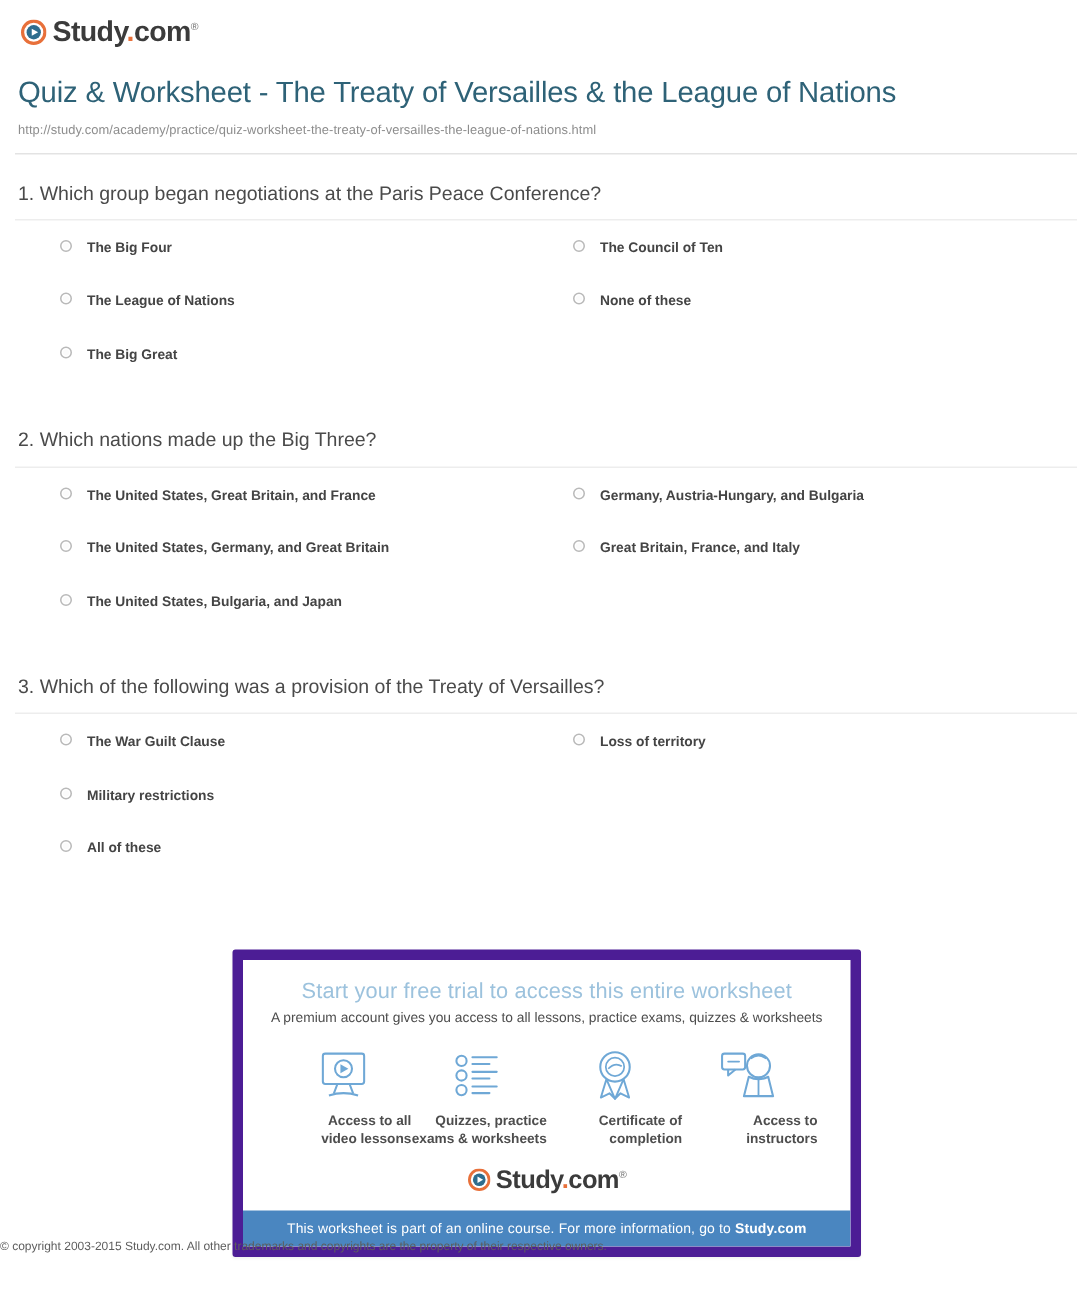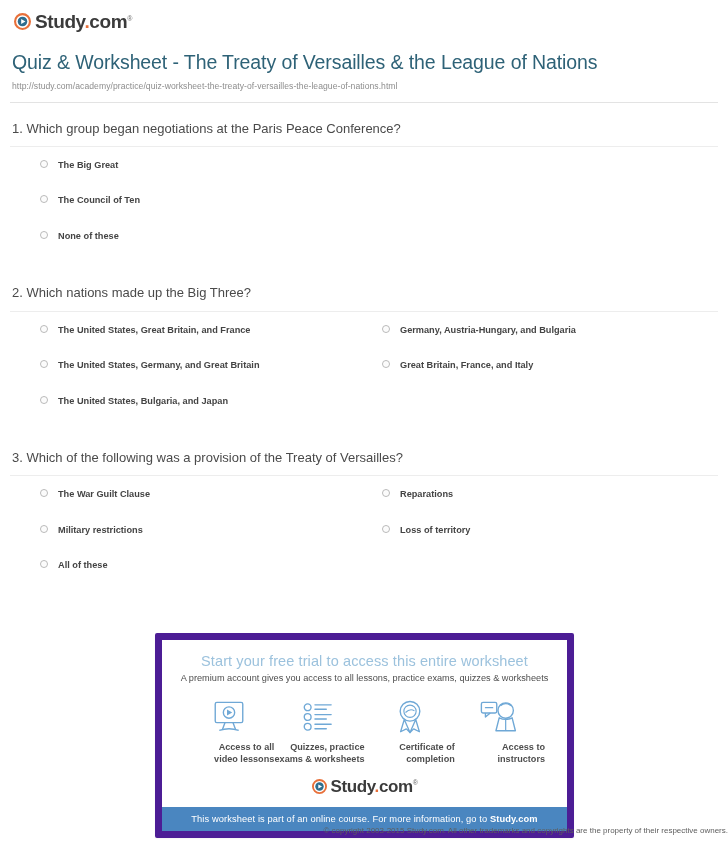--- a/index.html
+++ b/index.html
@@ -182,21 +182,21 @@
     letter-spacing: 0.1px;
   }
   .promo-bar b { font-weight: bold; }
 
   
   .footer {
     position: absolute;
     left: 0;
     top: 825px;
     width: 728px;
-    text-align: right;
+    text-align: left;
     font-size: 8px;
     color: #5d5d5d;
     line-height: 1.45;
   }
 </style>
 </head>
 <body>
 
 <div class="page-header">
   <div class="logo">
@@ -216,20 +216,28 @@
 <div class="header-rule"></div>
 
 <div class="quiz">
 
   <div class="question-block">
     <div class="question-text">1. Which group began negotiations at the Paris Peace Conference?</div>
     <div class="question-rule"></div>
     <div class="options">
       <label class="option">
           <span class="radio"></span>
+          <span class="option-label">The Big Four</span>
+        </label>
+      <label class="option">
+          <span class="radio"></span>
+          <span class="option-label">The League of Nations</span>
+        </label>
+      <label class="option">
+          <span class="radio"></span>
           <span class="option-label">The Big Great</span>
         </label>
       <label class="option">
           <span class="radio"></span>
           <span class="option-label">The Council of Ten</span>
         </label>
       <label class="option">
           <span class="radio"></span>
           <span class="option-label">None of these</span>
         </label>
@@ -279,24 +287,20 @@
           <span class="radio"></span>
           <span class="option-label">The War Guilt Clause</span>
         </label>
       <label class="option">
           <span class="radio"></span>
           <span class="option-label">Military restrictions</span>
         </label>
       <label class="option">
           <span class="radio"></span>
           <span class="option-label">All of these</span>
-        </label>
-      <label class="option">
-          <span class="radio"></span>
-          <span class="option-label">Reparations</span>
         </label>
       <label class="option">
           <span class="radio"></span>
           <span class="option-label">Loss of territory</span>
         </label>
       <label class="option empty">
           <span class="radio"></span>
           <span class="option-label"></span>
         </label>
     </div>

